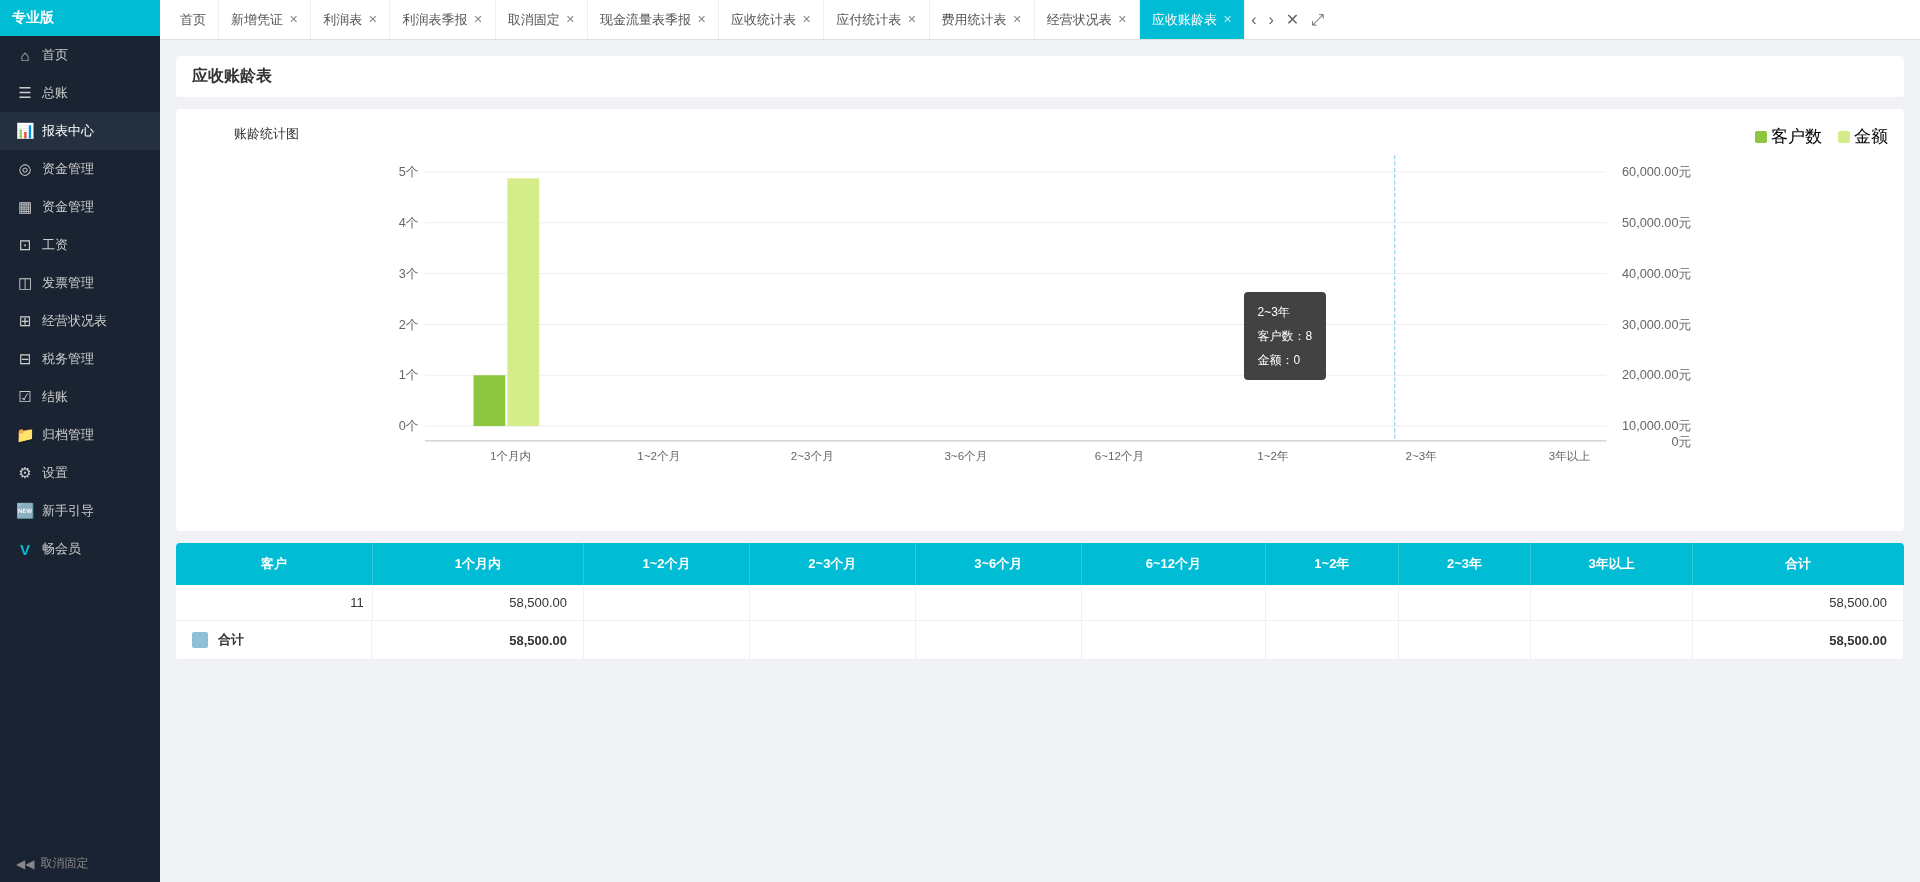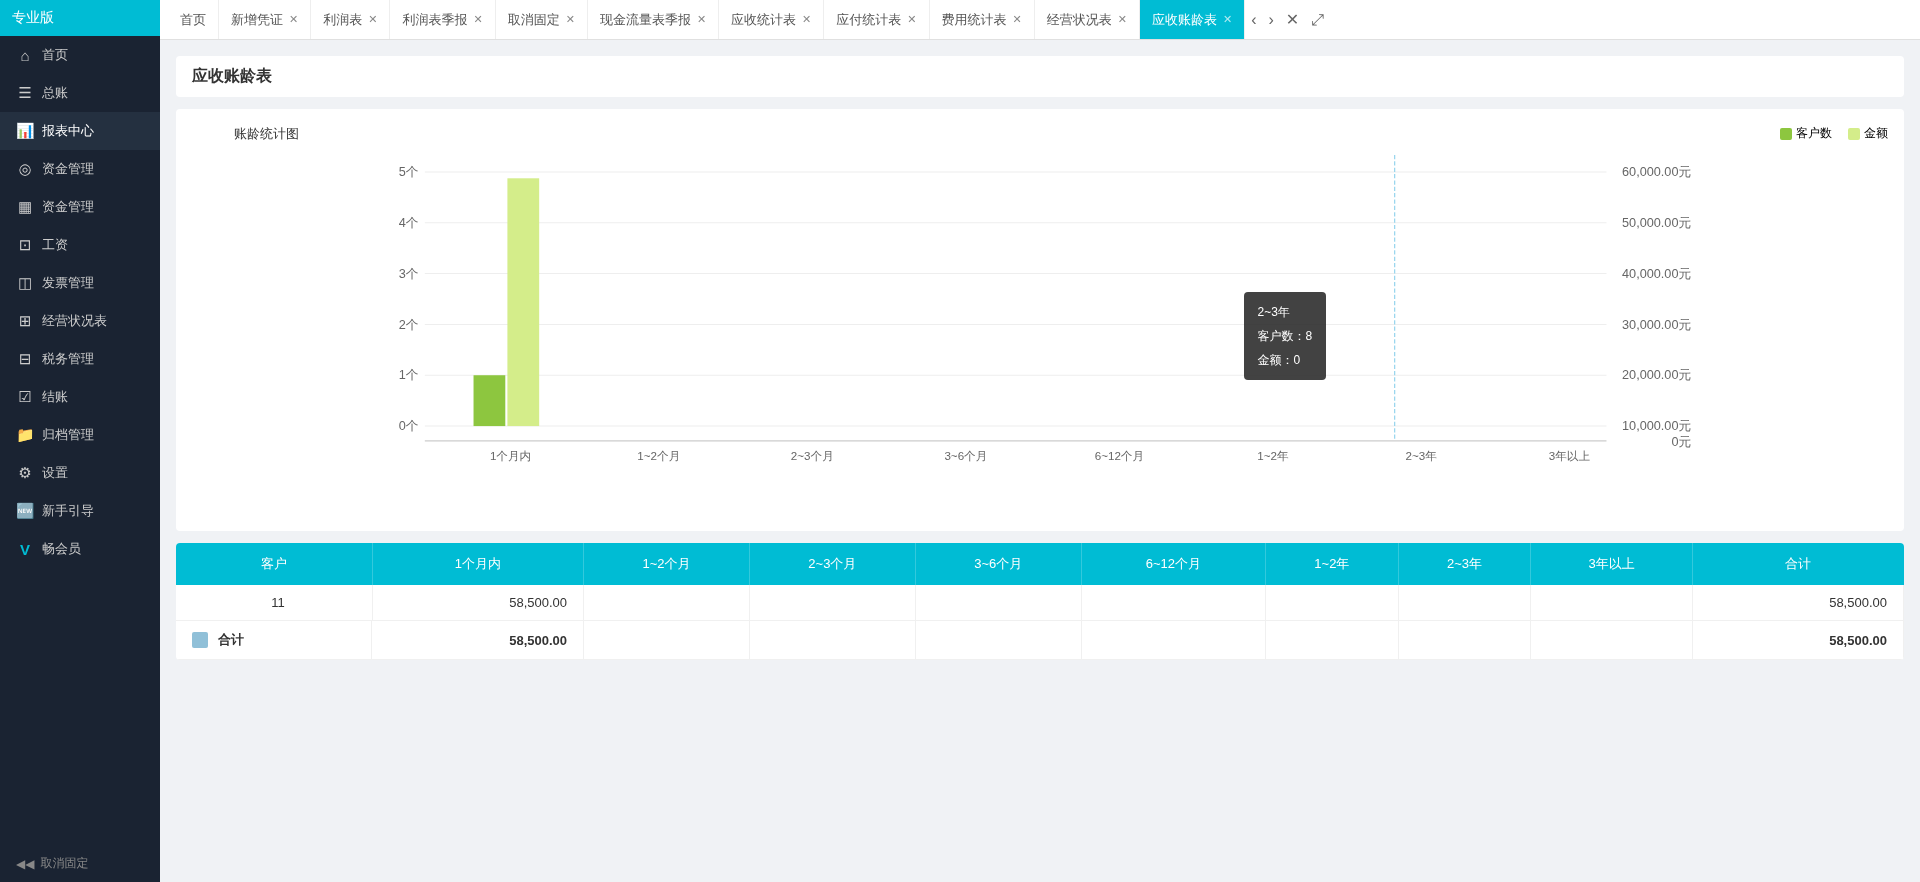--- a/index.html
+++ b/index.html
@@ -16,21 +16,21 @@
       height: 100%;
     }
     .sidebar-logo {
       background: #00bcd4;
       height: 36px;
       display: flex;
       align-items: center;
       padding: 0 12px;
       color: white;
       font-size: 14px;
-      font-weight: normal;
+      font-weight: bold;
     }
     .sidebar-item {
       display: flex;
       align-items: center;
       padding: 10px 16px;
       cursor: pointer;
       color: #ccc;
       gap: 8px;
       font-size: 13px;
     }
@@ -176,21 +176,21 @@
       color: #333;
       margin-bottom: 12px;
       margin-left: 42px;
     }
     .legend {
       position: absolute;
       top: 16px;
       right: 16px;
       display: flex;
       gap: 16px;
-      font-size: 12px;
+      font-size: 17px;
       align-items: center;
     }
     .legend-item {
       display: flex;
       align-items: center;
       gap: 4px;
     }
     .legend-color {
       width: 12px;
       height: 12px;
@@ -226,36 +226,36 @@
       border-radius: 4px;
       overflow: hidden;
     }
     .data-table thead tr {
       background: #00bcd4;
       color: white;
     }
     .data-table thead th {
       padding: 12px 8px;
       text-align: center;
-      font-weight: normal;
+      font-weight: bold;
       font-size: 13px;
       border-right: 1px solid rgba(255,255,255,0.2);
     }
     .data-table thead th:last-child { border-right: none; }
     .data-table tbody tr {
       border-bottom: 1px solid #f0f0f0;
     }
     .data-table tbody td {
       padding: 10px 8px;
       text-align: center;
       font-size: 13px;
       color: #333;
       border-right: 1px solid #f0f0f0;
     }
-    .data-table tbody td:first-child { text-align: center; padding-left: 16px; }
+    .data-table tbody td:first-child { text-align: right; padding-left: 16px; }
     .data-table tbody td:last-child { text-align: right; padding-right: 16px; }
     .data-table .total-row td {
       font-weight: bold;
     }
     .total-row td:first-child {
       display: flex;
       align-items: center;
       gap: 6px;
     }
     .total-icon {

